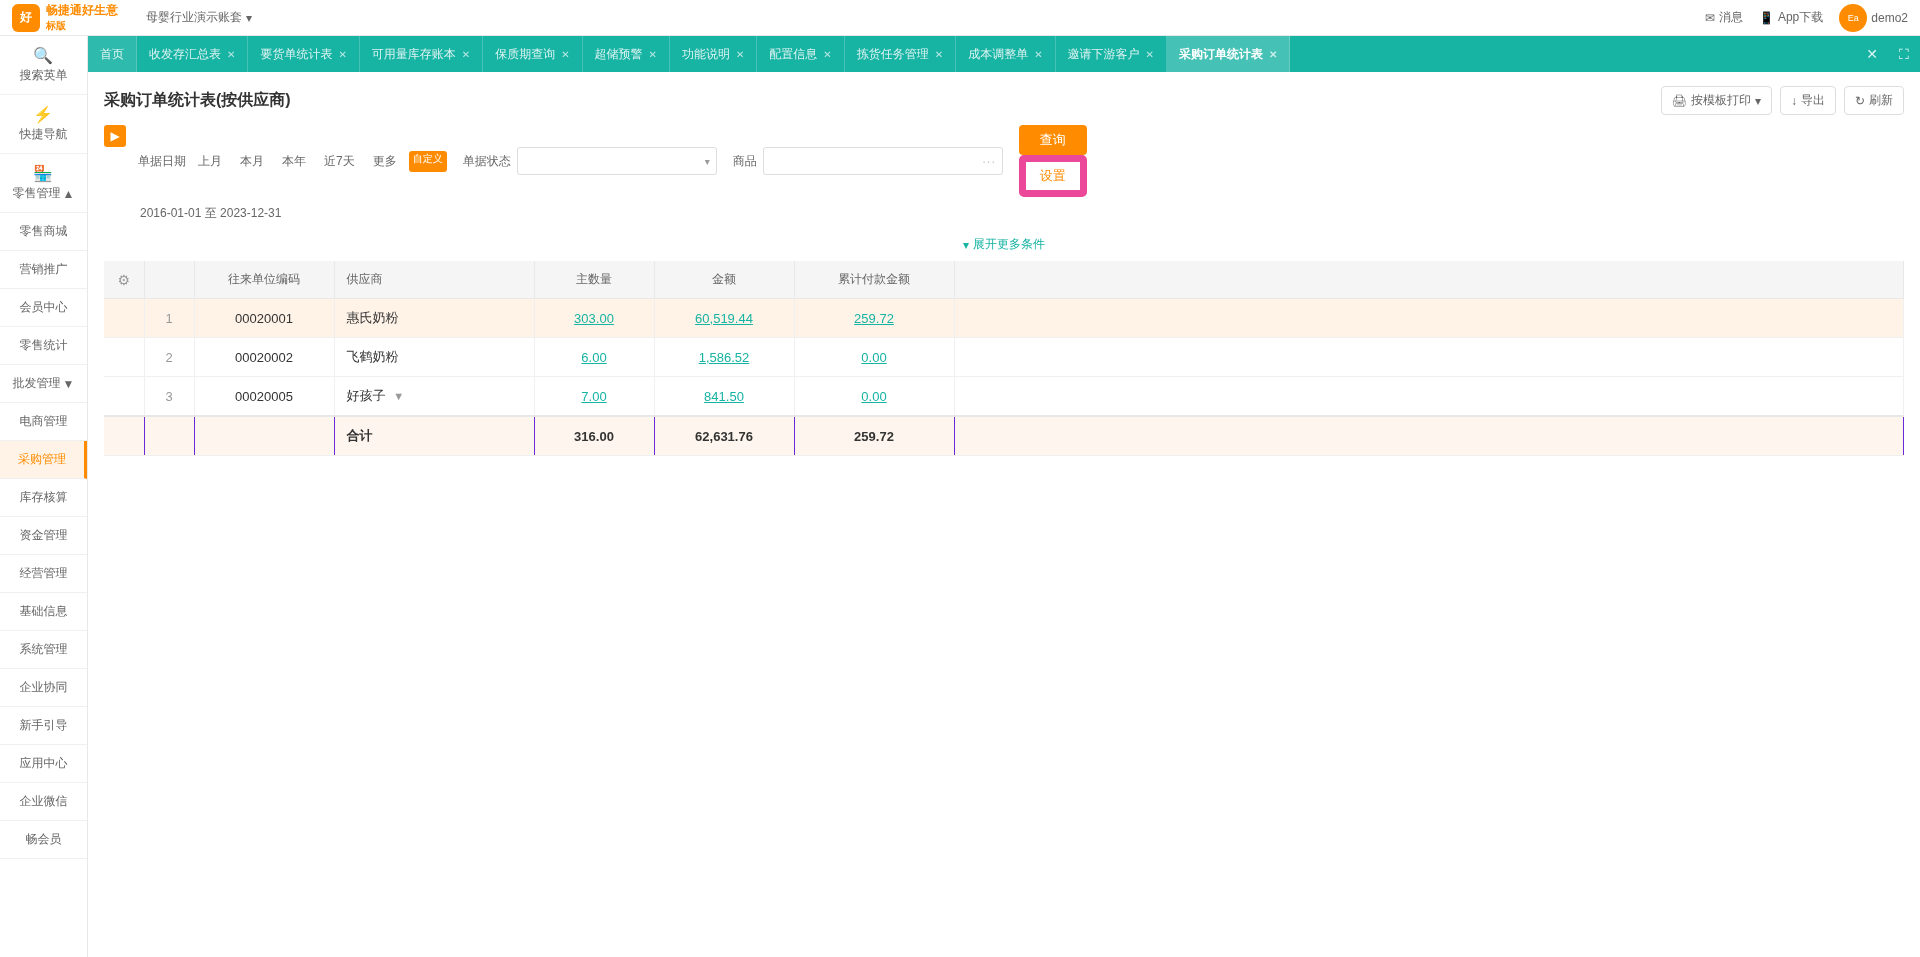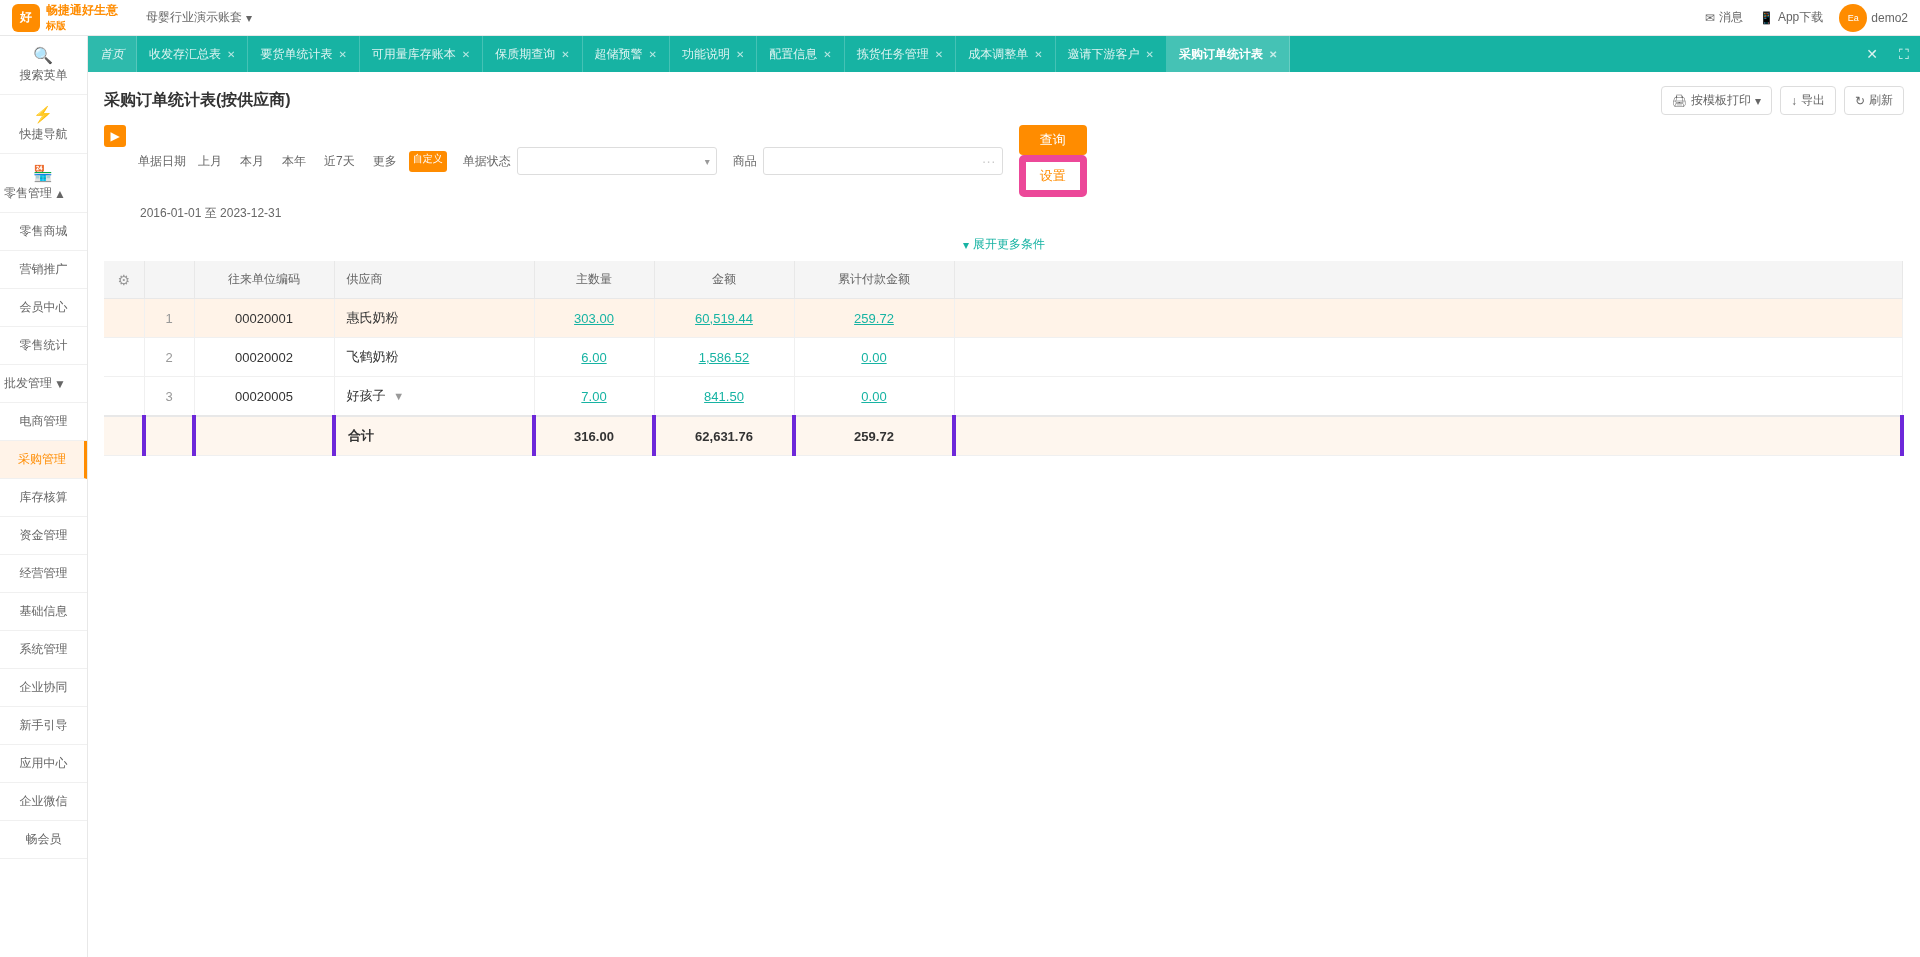--- a/index.html
+++ b/index.html
@@ -17,31 +17,31 @@
     .user-avatar { width: 28px; height: 28px; border-radius: 50%; background: #ff8c00; display: flex; align-items: center; justify-content: center; color: white; font-size: 11px; }
 
     
     .main-layout { display: flex; height: calc(957px - 36px); }
 
     
     .sidebar { width: 88px; background: #fff; border-right: 1px solid #e8e8e8; display: flex; flex-direction: column; overflow-y: auto; }
     .sidebar-item { padding: 10px 4px; text-align: center; cursor: pointer; font-size: 12px; color: #666; border-bottom: 1px solid #f0f0f0; position: relative; }
     .sidebar-item.active { background: #fff3e8; color: #ff8c00; border-right: 3px solid #ff8c00; }
     .sidebar-item .icon { font-size: 16px; margin-bottom: 2px; display: block; }
-    .sidebar-item-with-arrow { display: flex; align-items: center; justify-content: flex-start; gap: 2px; }
+    .sidebar-item-with-arrow { display: flex; align-items: center; justify-content: center; gap: 2px; }
 
     
     .content-area { flex: 1; display: flex; flex-direction: column; overflow: hidden; }
 
     
     .nav-tabs { height: 36px; background: #17b3a3; display: flex; align-items: center; padding: 0; overflow-x: auto; overflow-y: hidden; }
     .nav-tab { padding: 0 12px; height: 36px; display: flex; align-items: center; gap: 4px; color: rgba(255,255,255,0.85); font-size: 12px; cursor: pointer; white-space: nowrap; border-right: 1px solid rgba(255,255,255,0.2); flex-shrink: 0; }
     .nav-tab.active { background: rgba(255,255,255,0.2); color: #fff; font-weight: bold; }
     .nav-tab .close-btn { font-size: 10px; color: rgba(255,255,255,0.7); margin-left: 2px; }
-    .nav-tab.home { background: rgba(255,255,255,0.1); font-style: italic; }
+    .nav-tab.home { background: rgba(255,255,255,0.1); }
     .nav-tabs-actions { margin-left: auto; display: flex; align-items: center; gap: 0; flex-shrink: 0; }
     .nav-action-btn { width: 32px; height: 36px; display: flex; align-items: center; justify-content: center; color: rgba(255,255,255,0.85); cursor: pointer; font-size: 14px; }
 
     
     .page-content { flex: 1; background: #fff; padding: 0; overflow: hidden; display: flex; flex-direction: column; }
 
     
     .page-header { padding: 14px 16px 0; display: flex; align-items: center; justify-content: space-between; }
     .page-title { font-size: 16px; font-weight: bold; color: #333; }
     .page-actions { display: flex; align-items: center; gap: 8px; }
@@ -75,21 +75,21 @@
     .col-code { width: 140px; }
     .col-supplier { width: 200px; text-align: left !important; }
     .col-qty { width: 120px; }
     .col-amount { width: 140px; }
     .col-paid { width: 160px; }
     .td-left { text-align: left !important; }
     .settings-icon { color: #999; font-size: 14px; cursor: pointer; }
 
     
     .total-row { background: #fef6ee; border-top: 2px solid #e8e8e8; }
-    .total-row td { padding: 10px 12px; font-weight: bold; color: #333; border-right: 4px solid #6d28d9; }
+    .total-row td { padding: 10px 12px; font-weight: bold; color: #333; border-right: 1px solid #6d28d9; }
     .table-wrapper { flex: 1; overflow-y: auto; }
     .select-wrapper { position: relative; display: inline-flex; align-items: center; min-width: 200px; height: 28px; border: 1px solid #ddd; border-radius: 3px; padding: 0 24px 0 8px; background: #fff; font-size: 12px; color: #999; }
     .select-wrapper .chevron { position: absolute; right: 6px; color: #999; font-size: 10px; }
     .toggle-arrow { width: 22px; height: 22px; background: #ff8c00; border-radius: 3px; display: flex; align-items: center; justify-content: center; color: white; font-size: 12px; cursor: pointer; flex-shrink: 0; }
   </style>
 </head>
 <body>
 
 <div class="top-bar">
   <div class="top-bar-left">

